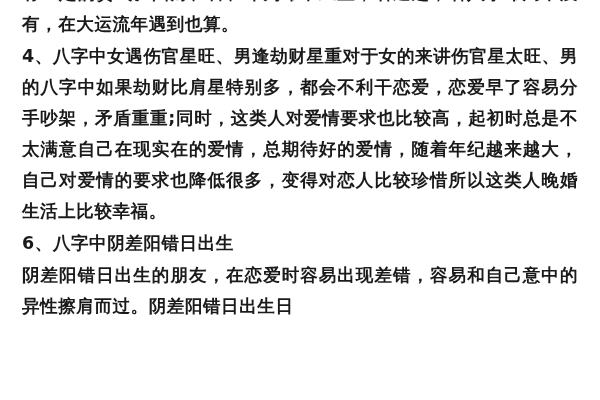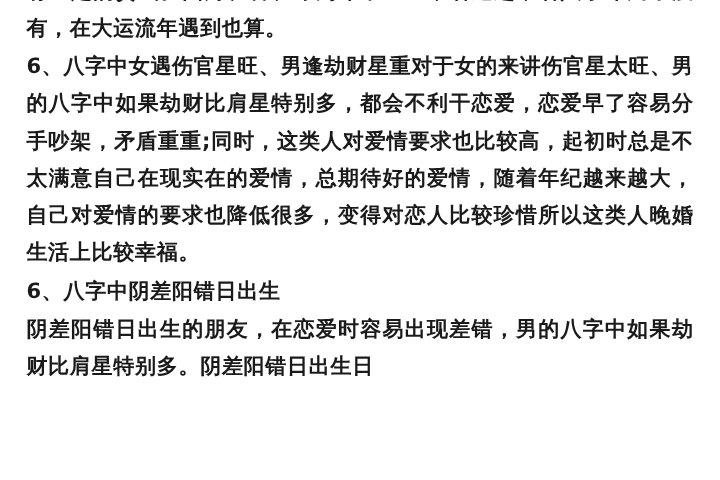--- a/index.html
+++ b/index.html
@@ -56,18 +56,18 @@
     background: linear-gradient(to bottom, rgba(255,255,255,0), rgba(255,255,255,1));
     pointer-events: none;
   }
 </style>
 </head>
 <body>
 
 <div class="page">
   <div class="article">
     <p class="para clipped-top">有一定的贵气。因财、官、印为命中三宝，若逢之，若八字命局中没有，在大运流年遇到也算。</p>
-    <p class="para heading">6、八字中女遇伤官星旺、男逢劫财星重对于女的来讲伤官星太旺、男的八字中如果劫财比肩星特别多，都会不利干恋爱，恋爱早了容易分手吵架，矛盾重重;同时，这类人对爱情要求也比较高，起初时总是不太满意自己在现实在的爱情，总期待好的爱情，随着年纪越来越大，自己对爱情的要求也降低很多，变得对恋人比较珍惜所以这类人晚婚生活上比较幸福。</p>
+    <p class="para heading">4、八字中女遇伤官星旺、男逢劫财星重对于女的来讲伤官星太旺、男的八字中如果劫财比肩星特别多，都会不利干恋爱，恋爱早了容易分手吵架，矛盾重重;同时，这类人对爱情要求也比较高，起初时总是不太满意自己在现实在的爱情，总期待好的爱情，随着年纪越来越大，自己对爱情的要求也降低很多，变得对恋人比较珍惜所以这类人晚婚生活上比较幸福。</p>
     <p class="para heading">6、八字中阴差阳错日出生</p>
-    <p class="para">阴差阳错日出生的朋友，在恋爱时容易出现差错，男的八字中如果劫财比肩星特别多。阴差阳错日出生日</p>
+    <p class="para">阴差阳错日出生的朋友，在恋爱时容易出现差错，容易和自己意中的异性擦肩而过。阴差阳错日出生日</p>
   </div>
   <div class="fade-bottom"></div>
 </div>
 
 </body></html>

